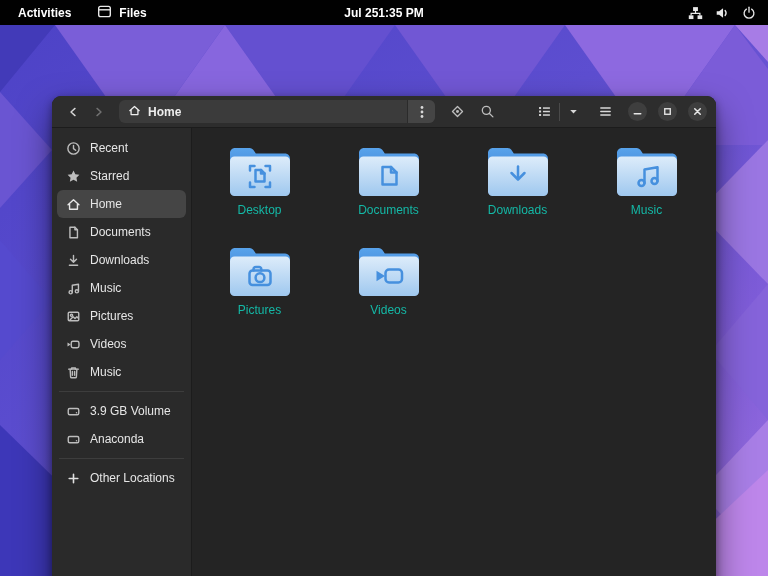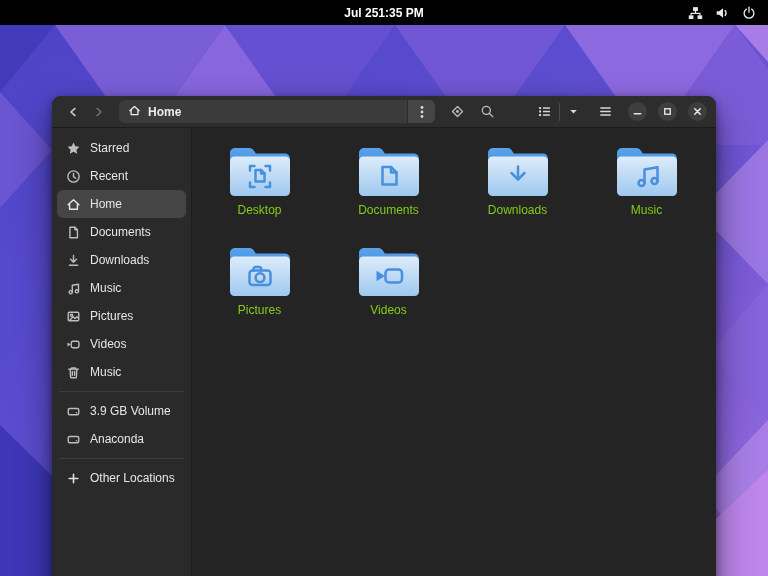--- a/index.html
+++ b/index.html
@@ -57,21 +57,21 @@
   .srow { height:28px; display:flex; align-items:center; gap:9px; padding-left:9px;
     border-radius:6px; }
   .srow.selected { background:#454545; }
   .srow svg { flex:0 0 auto; }
   .sep { border:none; border-top:1px solid #3d3d3d; margin:5px 2px; }
 
   .content { flex:1; background:#242424; padding:15px 0 0 3px;
     display:grid; grid-template-columns:repeat(4,129px); grid-auto-rows:100px;
     justify-items:center; align-content:start; }
   .fitem { width:112px; display:flex; flex-direction:column; align-items:center; }
-  .fitem .flabel { margin-top:2px; color:#84cc16; font-size:12px; }
+  .fitem .flabel { margin-top:2px; color:#14b8a6; font-size:12px; }
 
   .icon-stroke { stroke:#bdbdbd; stroke-width:1.5; fill:none;
     stroke-linecap:round; stroke-linejoin:round; }
   .icon-fill { fill:#bdbdbd; }
   .hdr-stroke { stroke:#d4d4d4; stroke-width:1.8; fill:none;
     stroke-linecap:round; stroke-linejoin:round; }
   .glyph { stroke:#4690de; stroke-width:2.5; fill:none;
     stroke-linecap:round; stroke-linejoin:round; }
 </style>
 </head>
@@ -103,20 +103,32 @@
     <polygon points="768,470 768,576 655,576" fill="#bd86ea"></polygon>
     <polygon points="0,92 52,150 0,208" fill="#6a55d2"></polygon>
     <polygon points="0,240 52,300 0,360" fill="#554ace"></polygon>
     <polygon points="0,576 0,425 155,576" fill="#3d37b8"></polygon>
     <polygon points="155,576 305,430 455,576" fill="#5348cc"></polygon>
     <polygon points="455,576 562,468 668,576" fill="#493fc2"></polygon>
     <polygon points="600,521 702,576 540,576" fill="#6a5fd8"></polygon>
   </svg>
 
   <div class="topbar">
+    <div class="tb-left">
+      <button class="tb-btn">Activities</button>
+      <button class="tb-btn">
+        <span>
+          <svg width="15" height="15" viewBox="0 0 16 16">
+            <rect x="1.8" y="2.5" width="12.4" height="11" rx="2" fill="none" stroke="#e8e8e8" stroke-width="1.5"></rect>
+            <line x1="1.8" y1="6.2" x2="14.2" y2="6.2" stroke="#e8e8e8" stroke-width="1.5"></line>
+          </svg>
+        </span>
+        <span>Files</span>
+      </button>
+    </div>
     <div class="tb-clock">
       <span>Jul 25</span>
       <span>1:35 PM</span>
     </div>
     <div class="tb-right">
       <span>
         <svg width="15" height="14" viewBox="0 0 16 15">
           <rect x="5.4" y="1.2" width="5.2" height="4.2" fill="#e8e8e8"></rect>
           <path d="M8 5.4 V8 M3.3 10.2 V8 h9.4 v2.2" stroke="#e8e8e8" stroke-width="1.3" fill="none"></path>
           <rect x="0.8" y="10" width="5" height="4" fill="#e8e8e8"></rect>
@@ -240,31 +252,31 @@
         </button>
       </div>
     </div>
 
     <div class="win-body">
 
       <div class="sidebar">
 
         <div class="srow">
           <svg width="15" height="15" viewBox="0 0 16 16">
-            <path d="M8 1.6 l1.95 3.95 4.35 0.65 -3.15 3.05 0.75 4.35 L8 11.55 4.1 13.6 l0.75-4.35 L1.7 6.2 l4.35-0.65 z" class="icon-fill"></path>
-          </svg>
-          <span>Starred</span>
-        </div>
-
-        <div class="srow">
-          <svg width="15" height="15" viewBox="0 0 16 16">
             <circle cx="8" cy="8" r="6" class="icon-stroke"></circle>
             <path d="M8 4.8 v3.4 l2.3 1.7" class="icon-stroke"></path>
           </svg>
           <span>Recent</span>
+        </div>
+
+        <div class="srow">
+          <svg width="15" height="15" viewBox="0 0 16 16">
+            <path d="M8 1.6 l1.95 3.95 4.35 0.65 -3.15 3.05 0.75 4.35 L8 11.55 4.1 13.6 l0.75-4.35 L1.7 6.2 l4.35-0.65 z" class="icon-fill"></path>
+          </svg>
+          <span>Starred</span>
         </div>
 
         <div class="srow selected">
           <svg width="15" height="15" viewBox="0 0 16 16">
             <path d="M2.2 8.2 L8 3 l5.8 5.2 M3.8 7.4 V13 h8.4 V7.4" class="icon-stroke" style="stroke:#e6e6e6"></path>
           </svg>
           <span>Home</span>
         </div>
 
         <div class="srow">

